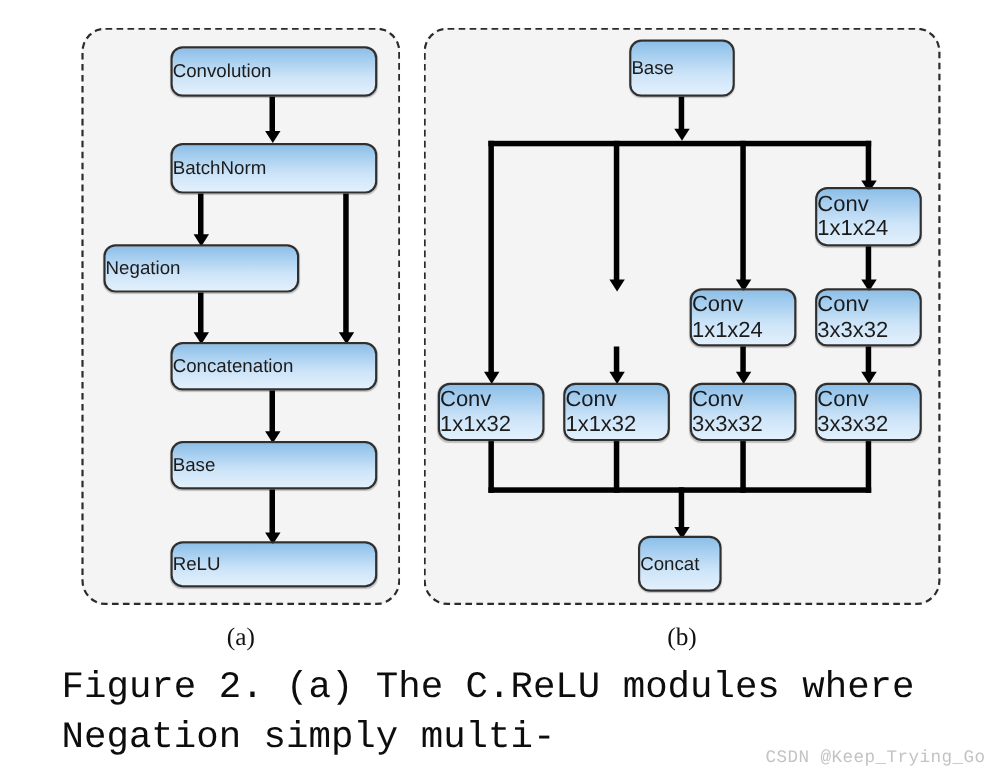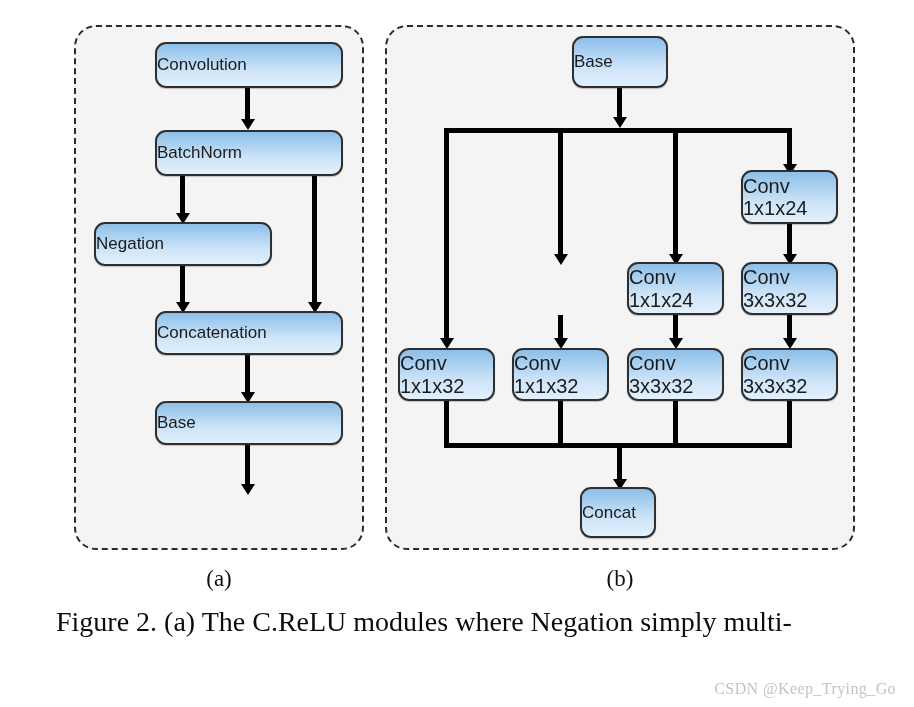--- a/index.html
+++ b/index.html
@@ -67,30 +67,30 @@
     font-family: "Liberation Serif", serif;
     font-size: 23px;
     color: #111111;
     text-align: center;
   }
   .caption {
     position: absolute;
     left: 56px;
     top: 604px;
     width: 810px;
-    font-family: Liberation Serif, serif;
-    font-size: 28px;
+    font-family: Liberation Mono, monospace;
+    font-size: 34px;
     line-height: 1.32;
     color: #0d0d0d;
   }
   .watermark {
     position: absolute;
     right: 18px;
     top: 680px;
-    font-family: Liberation Serif, serif;
+    font-family: Liberation Mono, monospace;
     font-size: 16px;
     color: #c3c3c3;
     letter-spacing: 0.4px;
     text-align: right;
   }
 </style>
 </head>
 <body>
 
 <div id="page">
@@ -128,20 +128,23 @@
   <div class="vline" style="left:245px; top:355px; width:5px; height:39px;"></div>
   <div class="arrowhead" style="left:240.5px; top:392px;"></div>
 
   <div class="node one-line" style="left:155px; top:401px; width:188px; height:44px;">
     <span class="ln">Base</span>
   </div>
 
   <div class="vline" style="left:245px; top:445px; width:5px; height:42px;"></div>
   <div class="arrowhead" style="left:240.5px; top:484px;"></div>
 
+  <div class="node one-line" style="left:155px; top:492px; width:188px; height:42px;">
+    <span class="ln">ReLU</span>
+  </div>
 
   <div class="panel" style="left:385px; top:25px; width:470px; height:525px;"></div>
 
   <div class="node one-line" style="left:572px; top:36px; width:96px; height:52px;">
     <span class="ln">Base</span>
   </div>
 
   <div class="vline" style="left:617px; top:88px; width:5px; height:31px;"></div>
   <div class="arrowhead" style="left:612.5px; top:117px;"></div>
 

